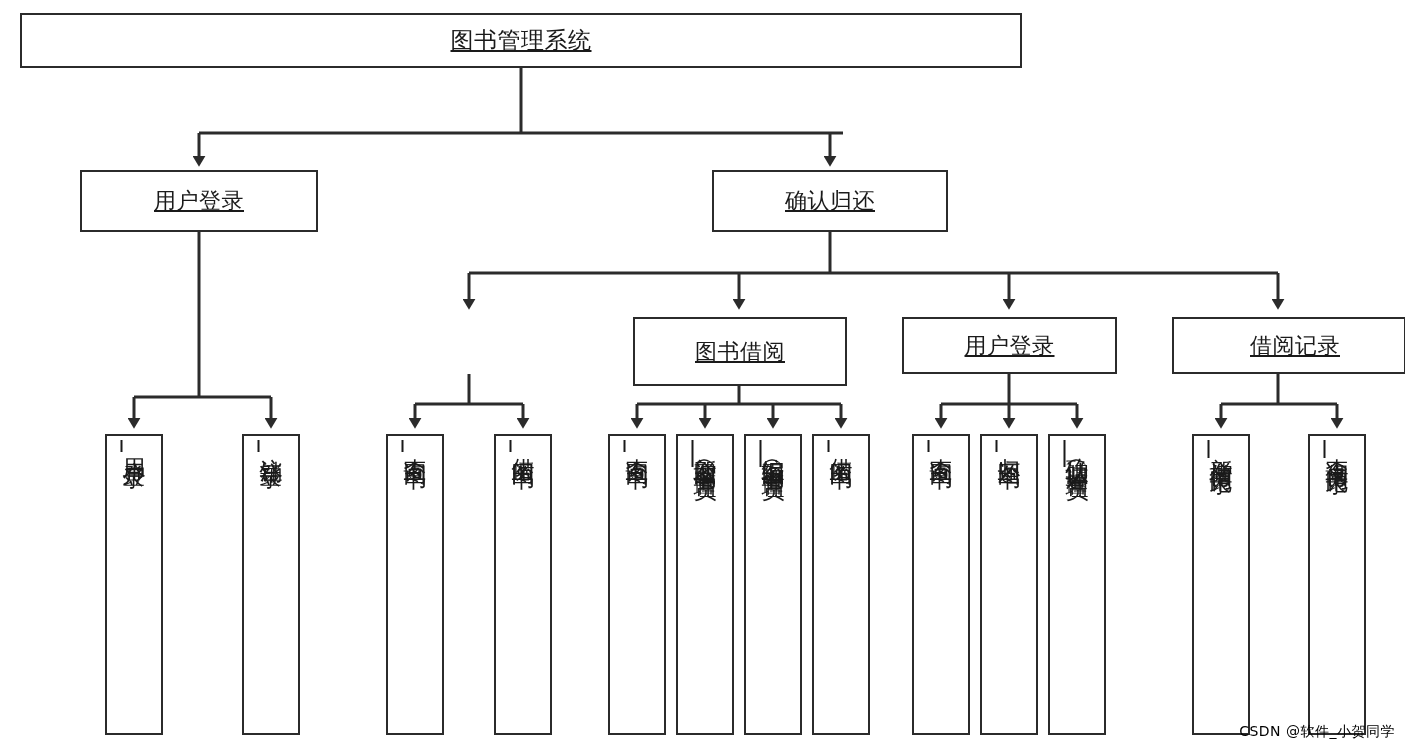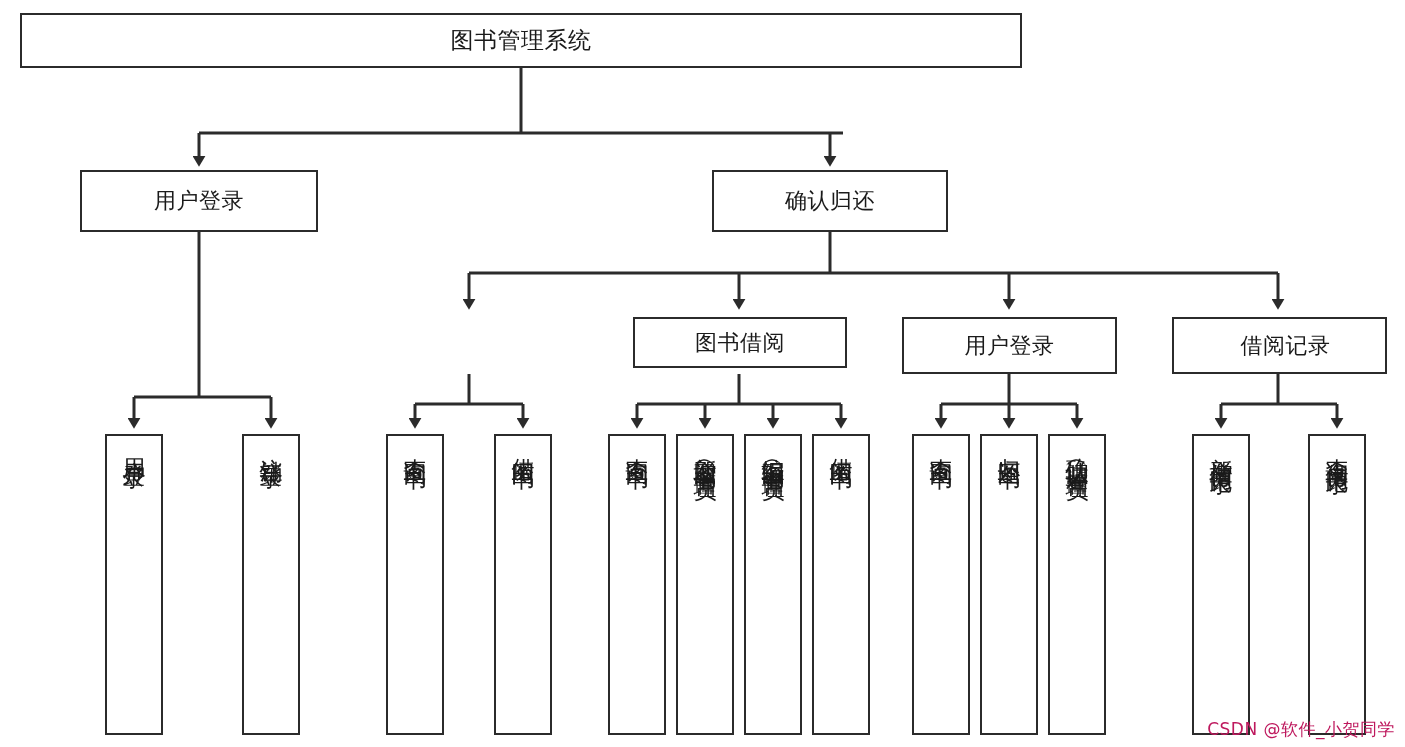--- a/index.html
+++ b/index.html
@@ -36,20 +36,21 @@
     align-items: center;
     justify-content: center;
     z-index: 2;
   }
   .node .label {
     color: #1a1a1a;
     line-height: 1.16;
     letter-spacing: 0.5px;
     white-space: nowrap;
     text-align: center;
+    text-decoration: underline;
   }
   
   .node.h .label {
     font-size: 22px;
   }
   .node.root .label {
     font-size: 23px;
   }
   
   .node.v {
@@ -65,22 +66,22 @@
     margin: 0 auto;
     padding-top: 4px;
   }
   .node.v.tall .label {
     padding-top: 4px;
   }
   .watermark {
     position: absolute;
     right: 10px;
     bottom: 6px;
-    font-size: 17px;
-    color: #be185d;
+    font-size: 14px;
+    color: #000000;
     letter-spacing: 0.5px;
     z-index: 3;
     white-space: nowrap;
     font-family: "DejaVu Sans", "Liberation Sans", sans-serif;
   }
 </style>
 </head>
 <body>
 
 <div id="canvas">
@@ -140,27 +141,27 @@
     <span class="label">图书管理系统</span>
   </div>
 
   <div class="node h" style="left:80px; top:170px; width:238px; height:62px;">
     <span class="label">用户登录</span>
   </div>
   <div class="node h" style="left:712px; top:170px; width:236px; height:62px;">
     <span class="label">确认归还</span>
   </div>
 
-  <div class="node h" style="left:633px; top:317px; width:214px; height:51px;">
+  <div class="node h" style="left:633px; top:317px; width:214px; height:69px;">
     <span class="label">图书借阅</span>
   </div>
   <div class="node h" style="left:902px; top:317px; width:215px; height:57px;">
     <span class="label">用户登录</span>
   </div>
-  <div class="node h" style="left:1172px; top:317px; width:215px; height:57px;padding-left:12px;">
+  <div class="node h" style="left:1172px; top:317px; width:234px; height:57px;padding-left:12px;">
     <span class="label">借阅记录</span>
   </div>
 
   <div class="node v" style="left:105px; top:434px; width:58px; height:301px;">
     <span class="label">用户登录</span>
   </div>
   <div class="node v" style="left:242px; top:434px; width:58px; height:301px;">
     <span class="label">注销登录</span>
   </div>
 

